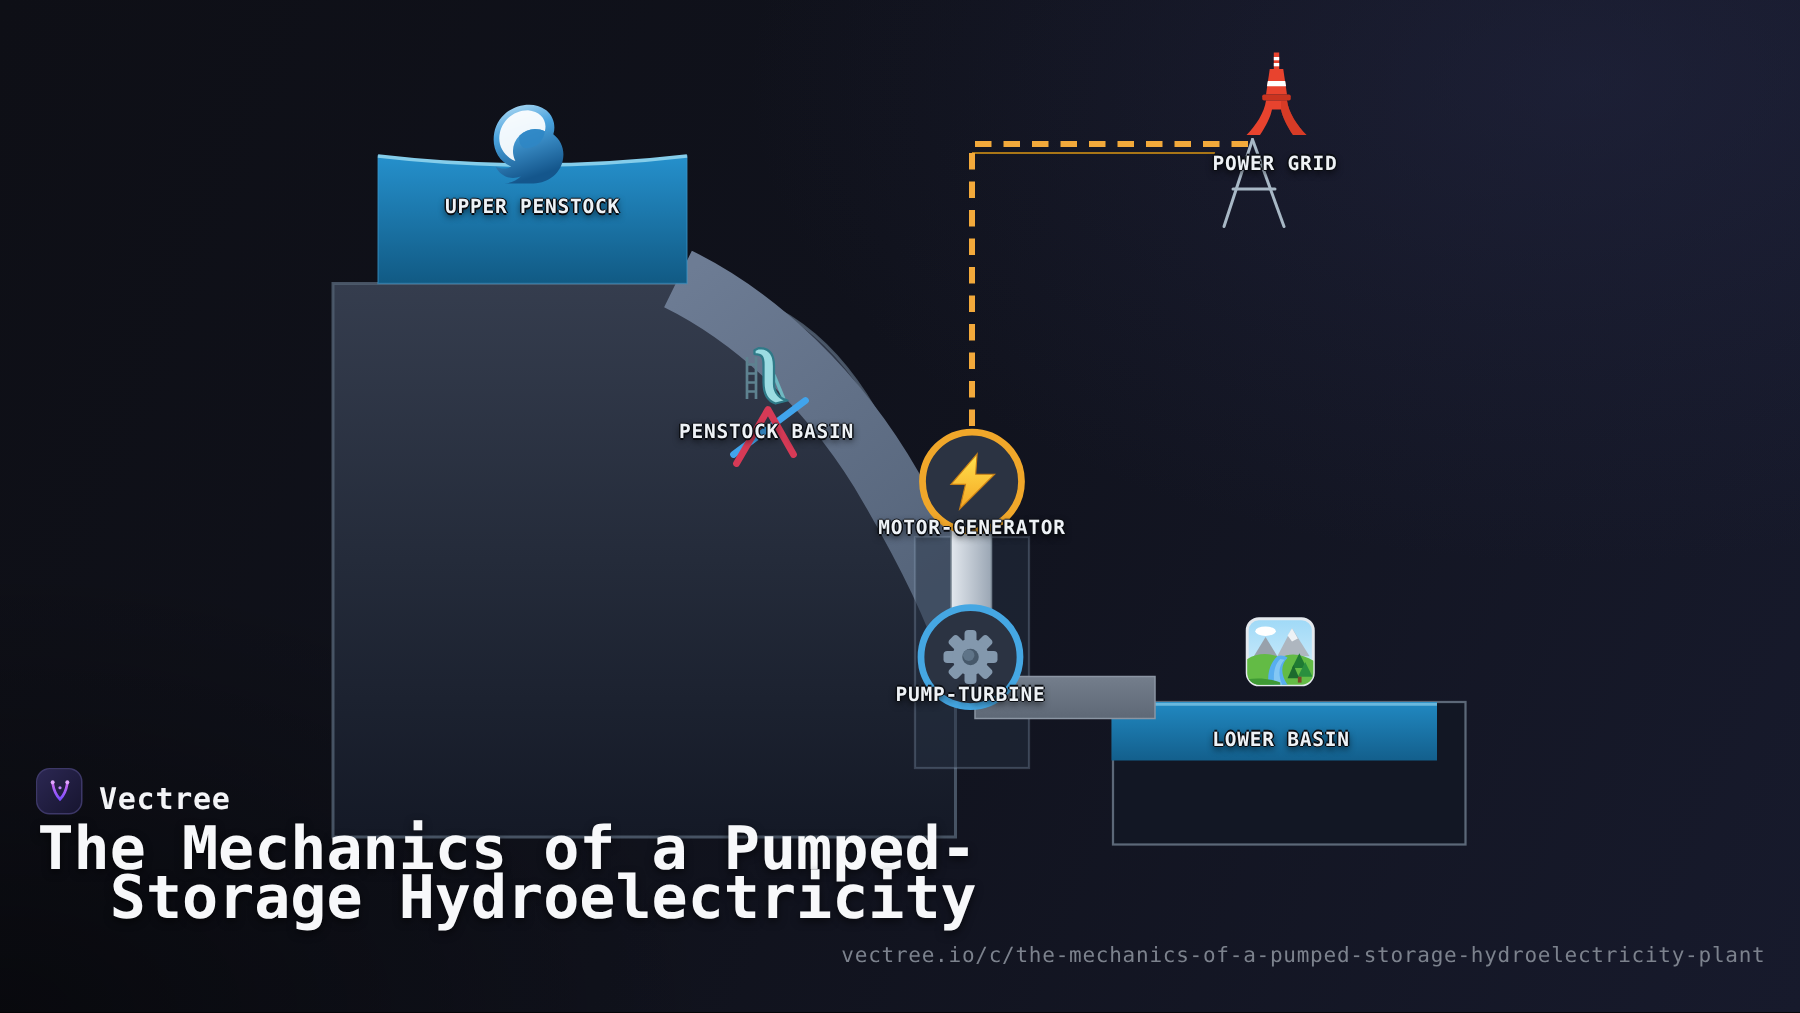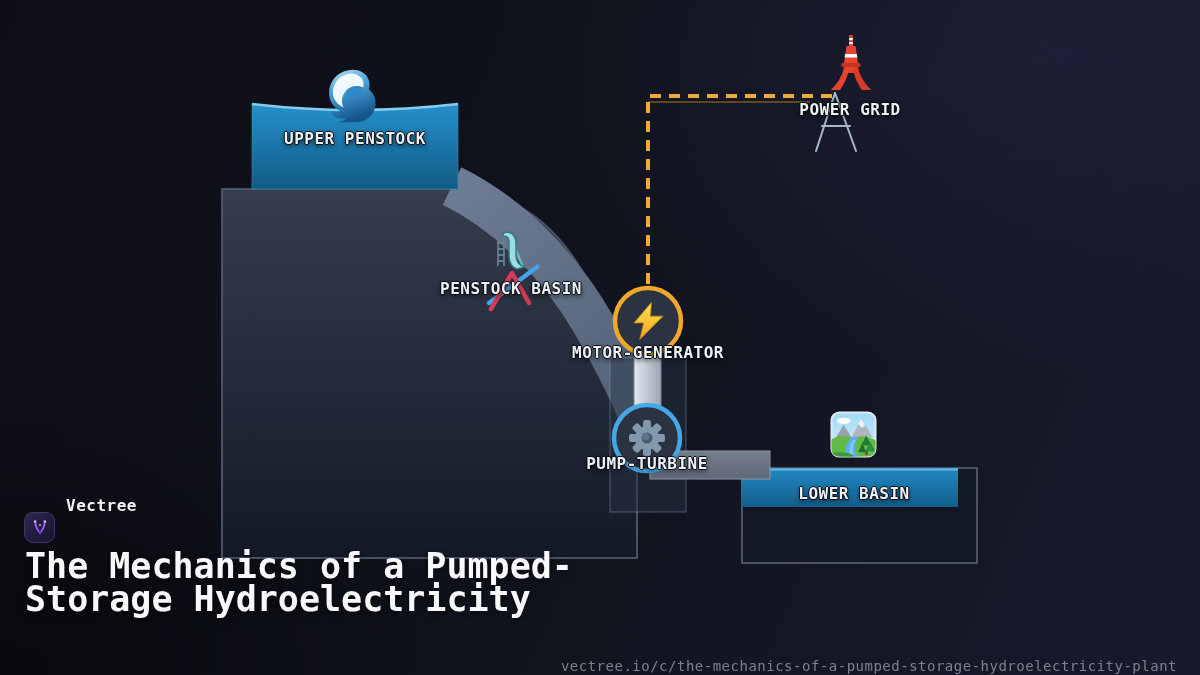--- a/index.html
+++ b/index.html
@@ -9,42 +9,42 @@
     background:
       radial-gradient(900px 520px at 88% 8%, rgba(48,52,92,0.30), rgba(0,0,0,0) 62%),
       radial-gradient(800px 500px at 0% 100%, rgba(0,0,0,0.45), rgba(0,0,0,0) 60%),
       linear-gradient(112deg,#0e0f16 0%,#10121c 45%,#171a2c 100%);
   }
   svg{display:block;}
   .abs{position:absolute;}
   #diagram{position:absolute;left:0;top:0;}
   .node-label{
     position:absolute;transform:translateX(-50%);
-    font-weight:bold;font-size:16px;line-height:15px;letter-spacing:0.5px;
+    font-weight:bold;font-size:13px;line-height:15px;letter-spacing:0.5px;
     color:#eef2f6;white-space:nowrap;
     text-shadow:0 1px 0 #0a0d12,0 -1px 0 #0a0d12,1px 0 0 #0a0d12,-1px 0 0 #0a0d12,0 2px 5px rgba(0,0,0,.85);
   }
   #brand-logo{
     position:absolute;left:24px;top:512px;width:31px;height:31px;border-radius:9px;
     background:linear-gradient(135deg,#2b2752,#171530);
     border:1px solid #3d3868;box-sizing:border-box;
     display:flex;align-items:center;justify-content:center;
   }
   #brand-name{
-    position:absolute;left:66px;top:496px;
-    font-weight:bold;font-size:16px;color:#f3f4f7;letter-spacing:0.5px;
+    position:absolute;left:66px;top:520px;
+    font-weight:bold;font-size:20px;color:#f3f4f7;letter-spacing:0.5px;
   }
   #page-title{
     position:absolute;left:25px;top:550px;
-    font-weight:bold;font-size:35px;line-height:33px;color:#f7f8fa;
-    text-shadow:0 2px 6px rgba(0,0,0,.6);white-space:nowrap;
+    font-weight:bold;font-size:40px;line-height:33px;color:#f7f8fa;
+    text-shadow:0 2px 6px rgba(0,0,0,.6);white-space:nowrap;text-align:right;
   }
   #footer-url{
     position:absolute;right:23px;top:629px;
-    font-size:14px;color:#7c828d;letter-spacing:0.5px;white-space:nowrap;margin-top:29px;
+    font-size:14px;color:#7c828d;letter-spacing:0.5px;white-space:nowrap;
   }
 </style>
 </head>
 <body>
 
 <div id="canvas">
 
   <svg id="diagram" width="1200" height="675" viewBox="0 0 1200 675">
     <defs>
       <linearGradient id="mtnG" x1="0" y1="0" x2="0" y2="1">

